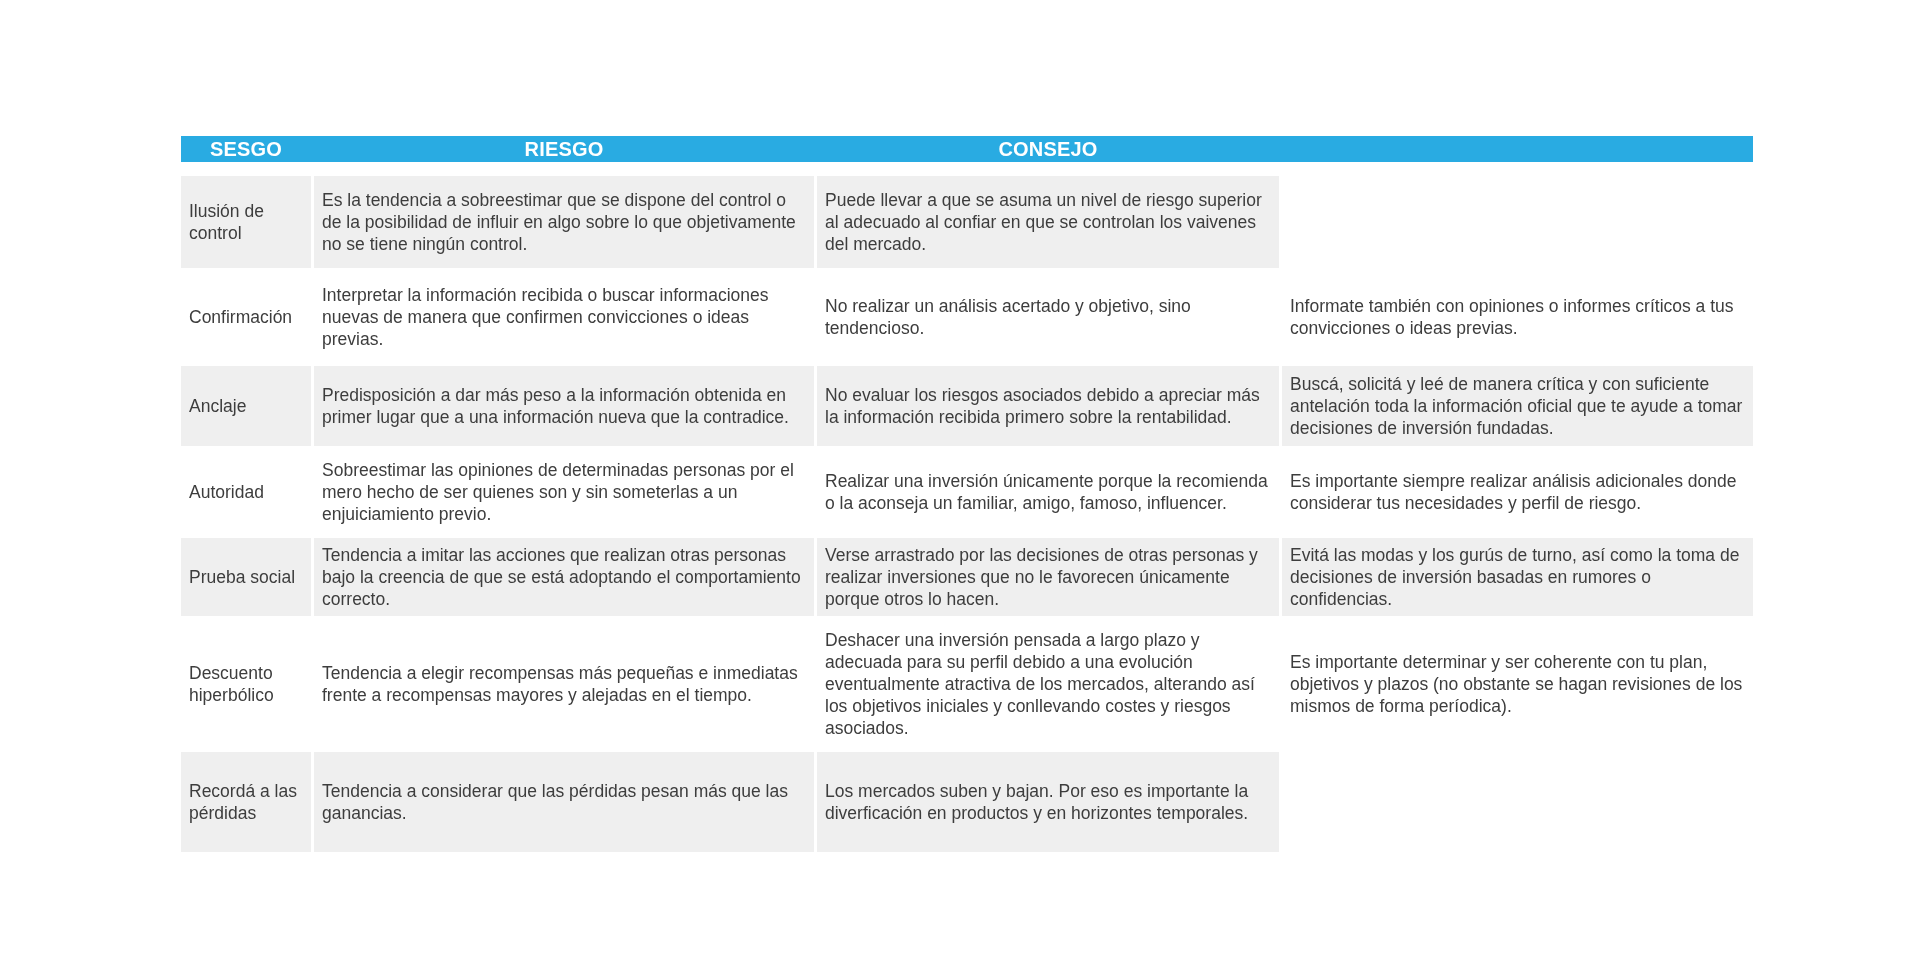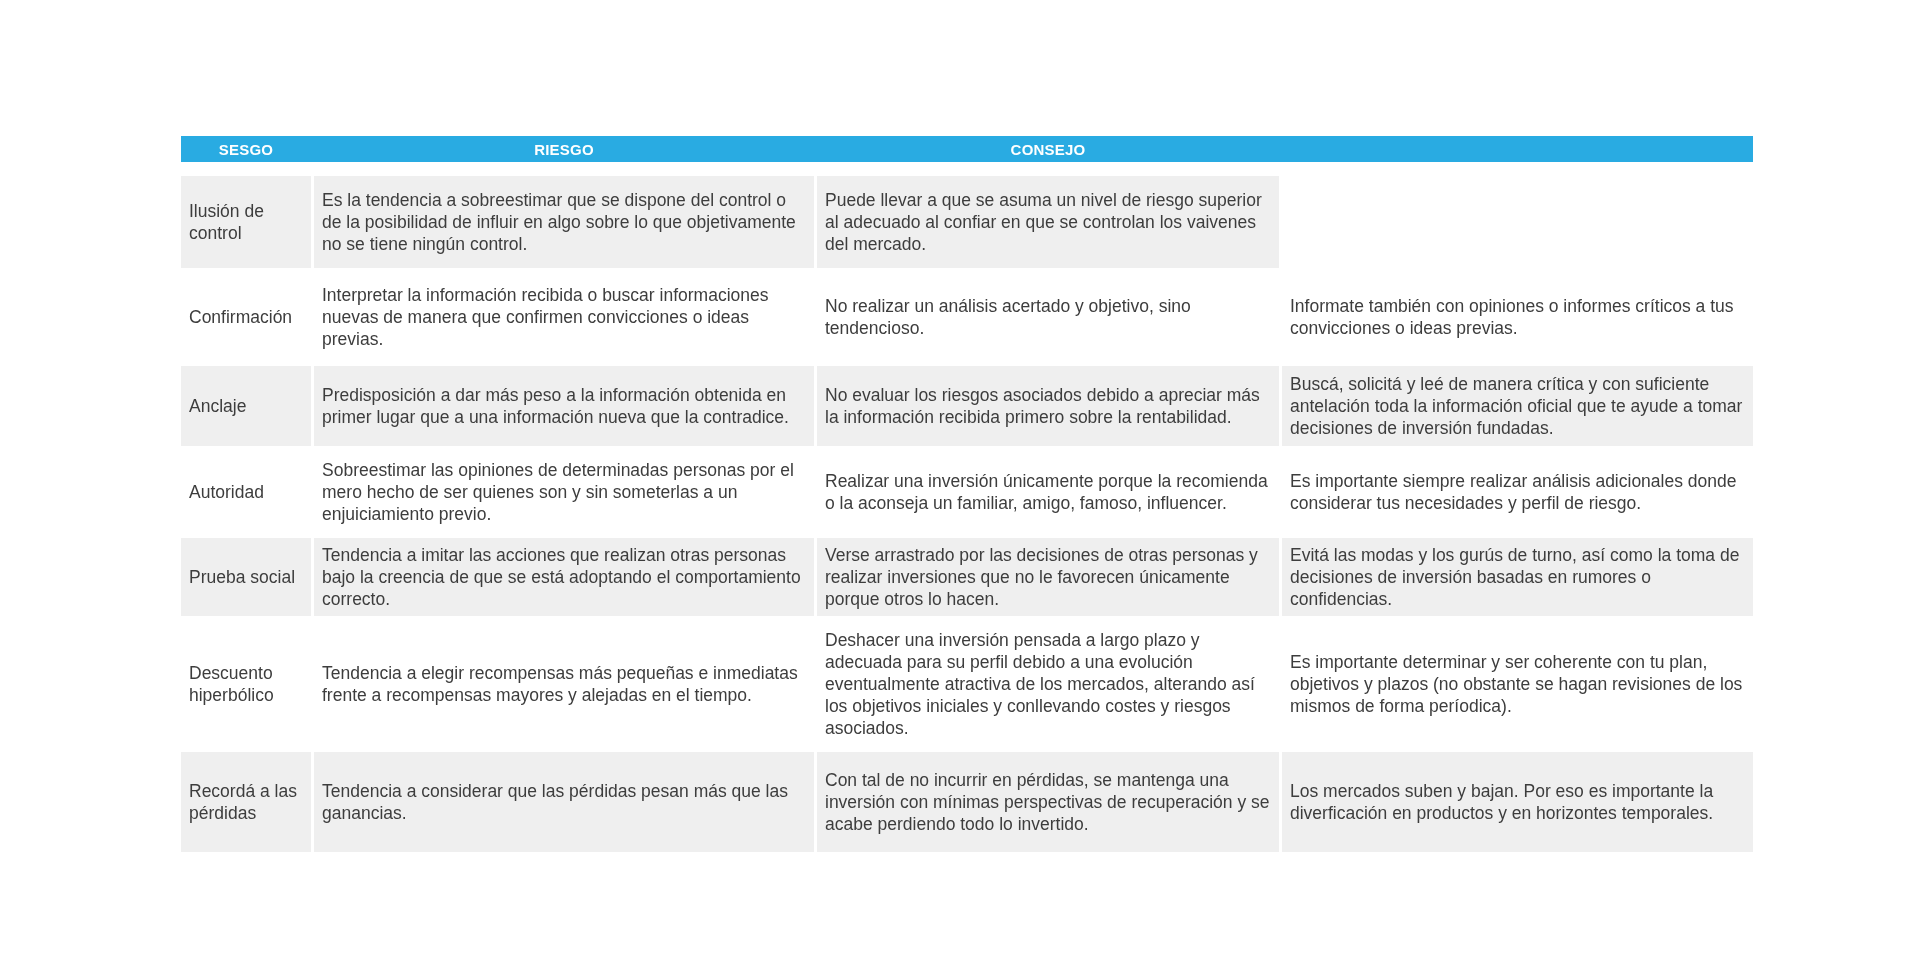--- a/index.html
+++ b/index.html
@@ -25,21 +25,21 @@
     display: grid;
     grid-template-columns: 130px 500px 462px 471px;
     column-gap: 3px;
     background: #29abe2;
     height: 26px;
     align-items: center;
     margin-bottom: 14px;
   }
   .th {
     color: #ffffff;
-    font-size: 15px;
+    font-size: 20px;
     font-weight: bold;
     text-align: center;
     letter-spacing: 0.2px;
   }
   .trow {
     display: grid;
     grid-template-columns: 130px 500px 462px 471px;
     column-gap: 3px;
     margin-bottom: 10px;
   }
@@ -105,18 +105,17 @@
     <div class="trow" style="min-height:116px">
       <div class="cell">Descuento hiperbólico</div>
       <div class="cell">Tendencia a elegir recompensas más pequeñas e inmediatas frente a recompensas mayores y alejadas en el tiempo.</div>
       <div class="cell">Deshacer una inversión pensada a largo plazo y adecuada para su perfil debido a una evolución eventualmente atractiva de los mercados, alterando así los objetivos iniciales y conllevando costes y riesgos asociados.</div>
       <div class="cell">Es importante determinar y ser coherente con tu plan, objetivos y plazos (no obstante se hagan revisiones de los mismos de forma períodica).</div>
     </div>
 
     <div class="trow shaded" style="min-height:100px">
       <div class="cell">Recordá a las pérdidas</div>
       <div class="cell">Tendencia a considerar que las pérdidas pesan más que las ganancias.</div>
-      <div class="cell">Con tal de no incurrir en pérdidas, se mantenga una inversión con mínimas perspectivas de recuperación y se acabe perdiendo todo lo invertido.</div>
       <div class="cell">Los mercados suben y bajan. Por eso es importante la diverficación en productos y en horizontes temporales.</div>
     </div>
 
   </div>
 </div>
 
 </body></html>

